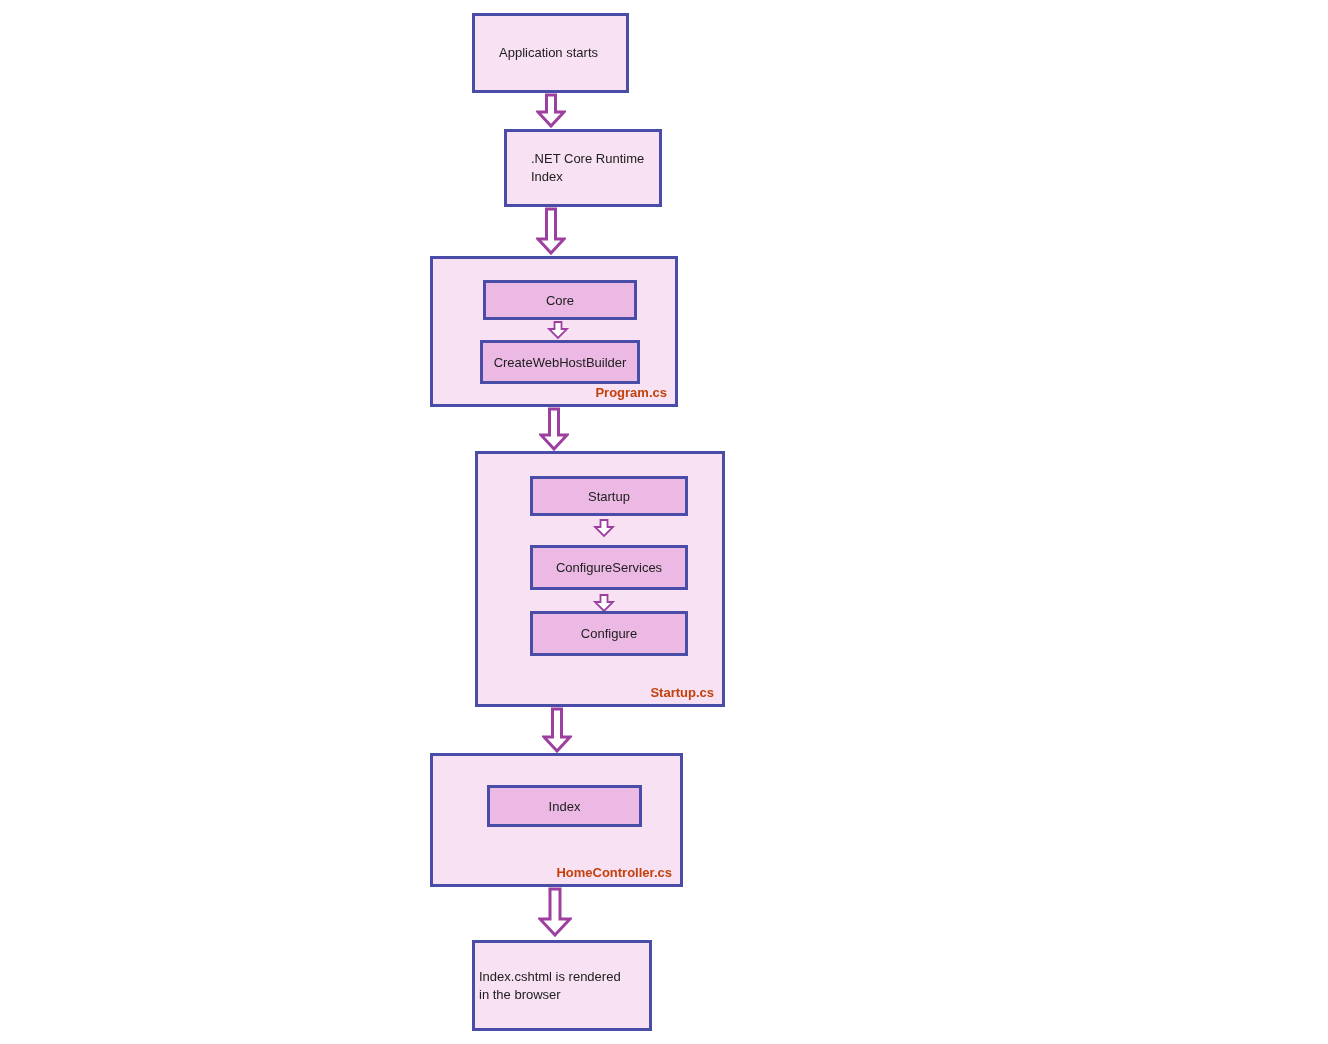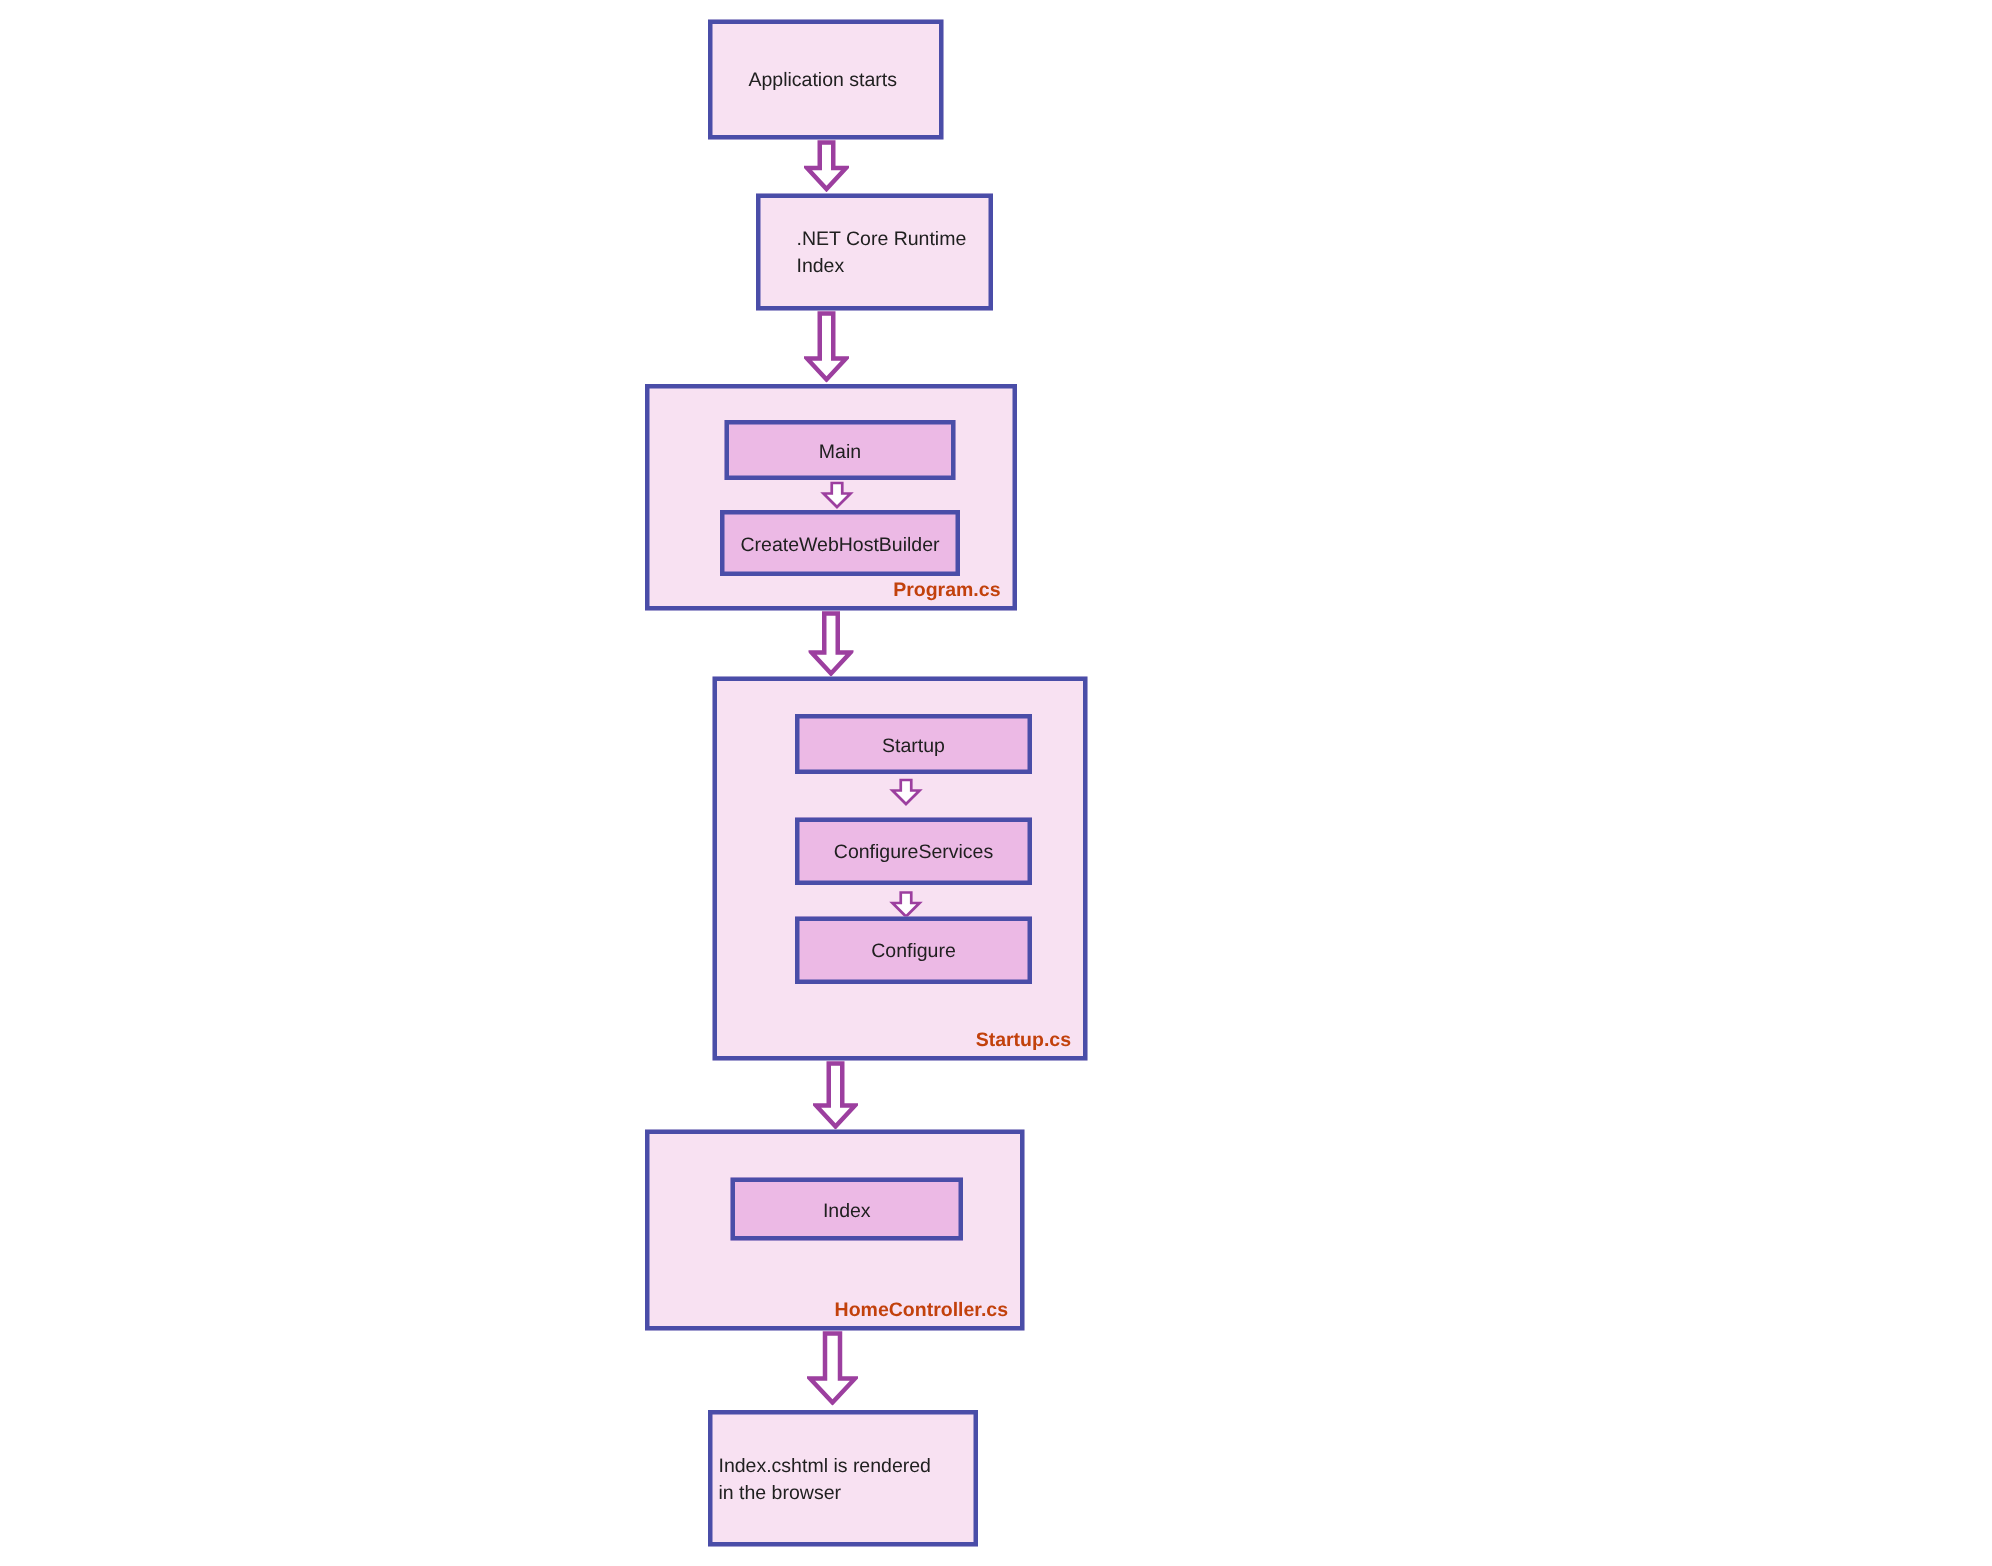--- a/index.html
+++ b/index.html
@@ -85,21 +85,21 @@
   <div class="box leaf" id="b-runtime">
     <div class="line">.NET Core Runtime</div>
     <div class="line">Index</div>
   </div>
 
   <svg id="a2" class="arrow" width="30" height="48" viewBox="0 0 30 48">
     <path d="M10.5 2 H19.5 V32 H28 L15 46 L2 32 H10.5 Z"></path>
   </svg>
 
   <div class="container" id="c-program">
-    <div class="step" id="s-main">Main</div>
+    <div class="step" id="s-main">Core</div>
     <svg id="ap1" class="arrow arrow-sm" width="24" height="20" viewBox="0 0 24 20">
       <path d="M8.5 2 H15.5 V9 H21 L12 18 L3 9 H8.5 Z"></path>
     </svg>
     <div class="step" id="s-cwhb">CreateWebHostBuilder</div>
     <div class="container-label">Program.cs</div>
   </div>
 
   <svg id="a3" class="arrow" width="30" height="44" viewBox="0 0 30 44">
     <path d="M10.5 2 H19.5 V28 H28 L15 42 L2 28 H10.5 Z"></path>
   </svg>

